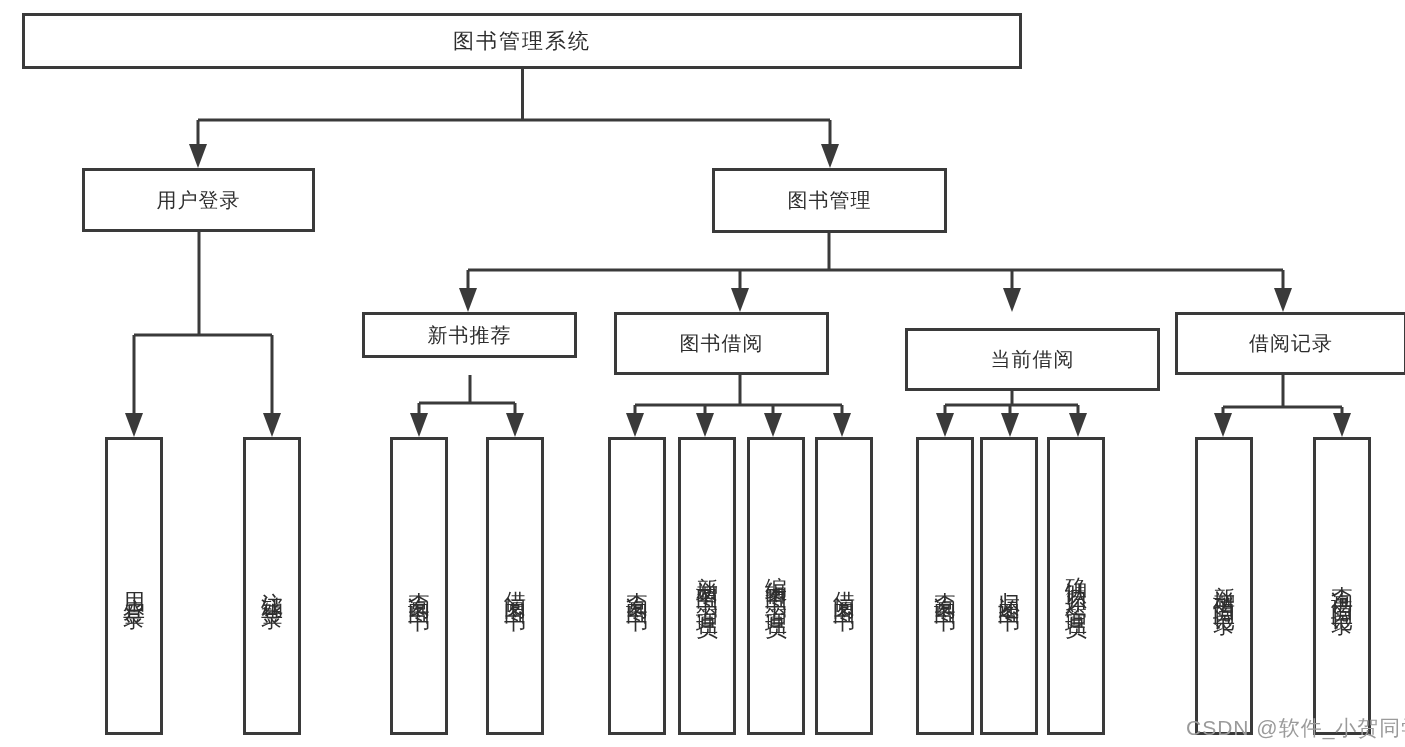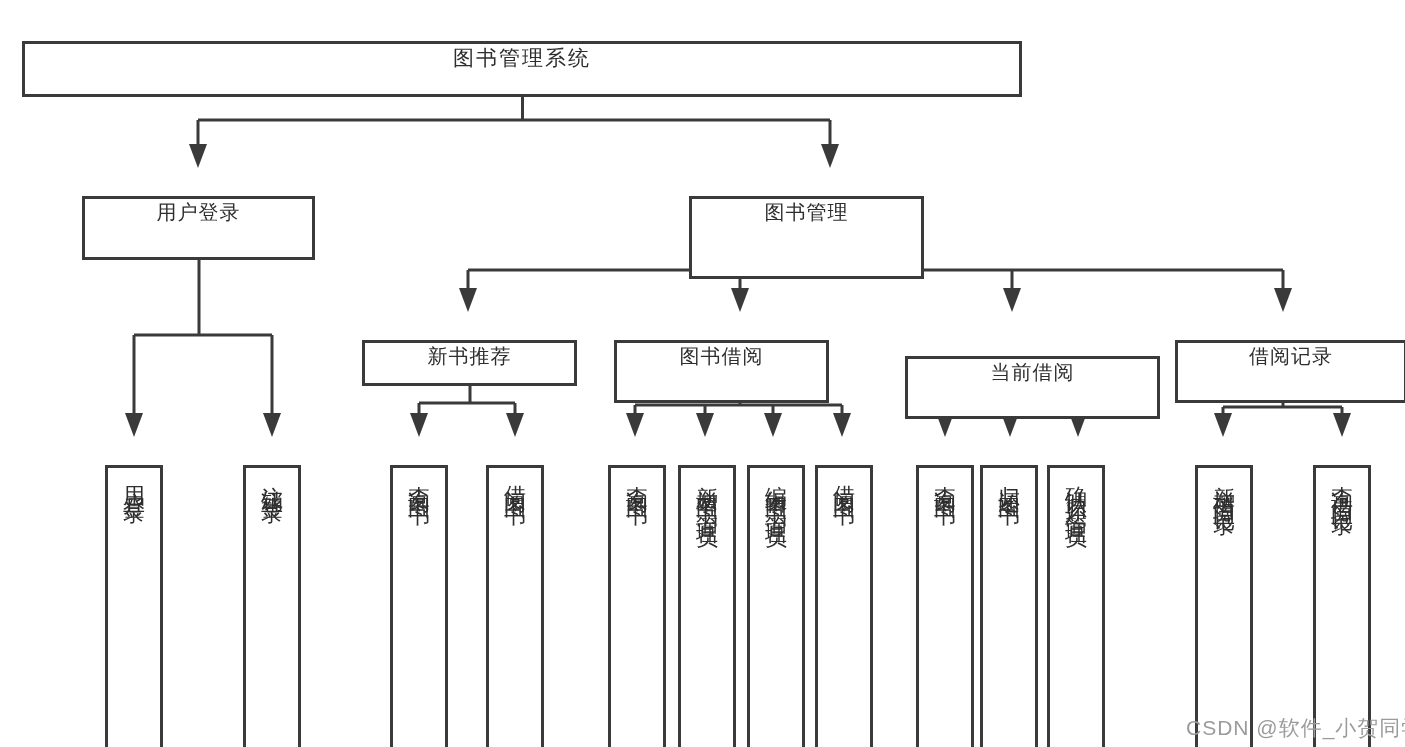--- a/index.html
+++ b/index.html
@@ -20,23 +20,22 @@
   svg.connectors{
     position:absolute;left:0;top:0;width:1405px;height:747px;
     pointer-events:none;
   }
   svg.connectors .stem{stroke:var(--line);stroke-width:3;fill:none;}
   svg.connectors .arrow{fill:var(--line);stroke:none;}
   .box{
     position:absolute;
     border:3px solid var(--line);
     background:var(--bg);
-    display:flex;justify-content:center;
+    display:flex;align-items:center;justify-content:center;
     color:var(--text);
-    margin-top:28px;
   }
   .hlabel{font-size:20px;letter-spacing:1px;white-space:nowrap;}
   .root-label{font-size:21px;letter-spacing:2px;}
   .leaf{width:58px;top:437px;height:298px;}
   .vtext{
     writing-mode:vertical-rl;
     text-orientation:mixed;
     font-size:22px;
     letter-spacing:6px;
     line-height:1;
@@ -93,21 +92,21 @@
     <path class="arrow" d="M1333 413 L1351 413 L1342 437 Z"></path>
   </svg>
 
   <div class="box" style="left:22px;top:13px;width:1000px;height:56px">
     <span class="hlabel root-label">图书管理系统</span>
   </div>
 
   <div class="box" style="left:82px;top:168px;width:233px;height:64px">
     <span class="hlabel">用户登录</span>
   </div>
-  <div class="box" style="left:689px;top:168px;width:235px;height:83px">
+  <div class="box" style="left:712px;top:168px;width:235px;height:65px">
     <span class="hlabel">图书管理</span>
   </div>
 
   <div class="box" style="left:362px;top:312px;width:215px;height:46px">
     <span class="hlabel">新书推荐</span>
   </div>
   <div class="box" style="left:614px;top:312px;width:215px;height:63px">
     <span class="hlabel">图书借阅</span>
   </div>
   <div class="box" style="left:905px;top:328px;width:255px;height:63px">

